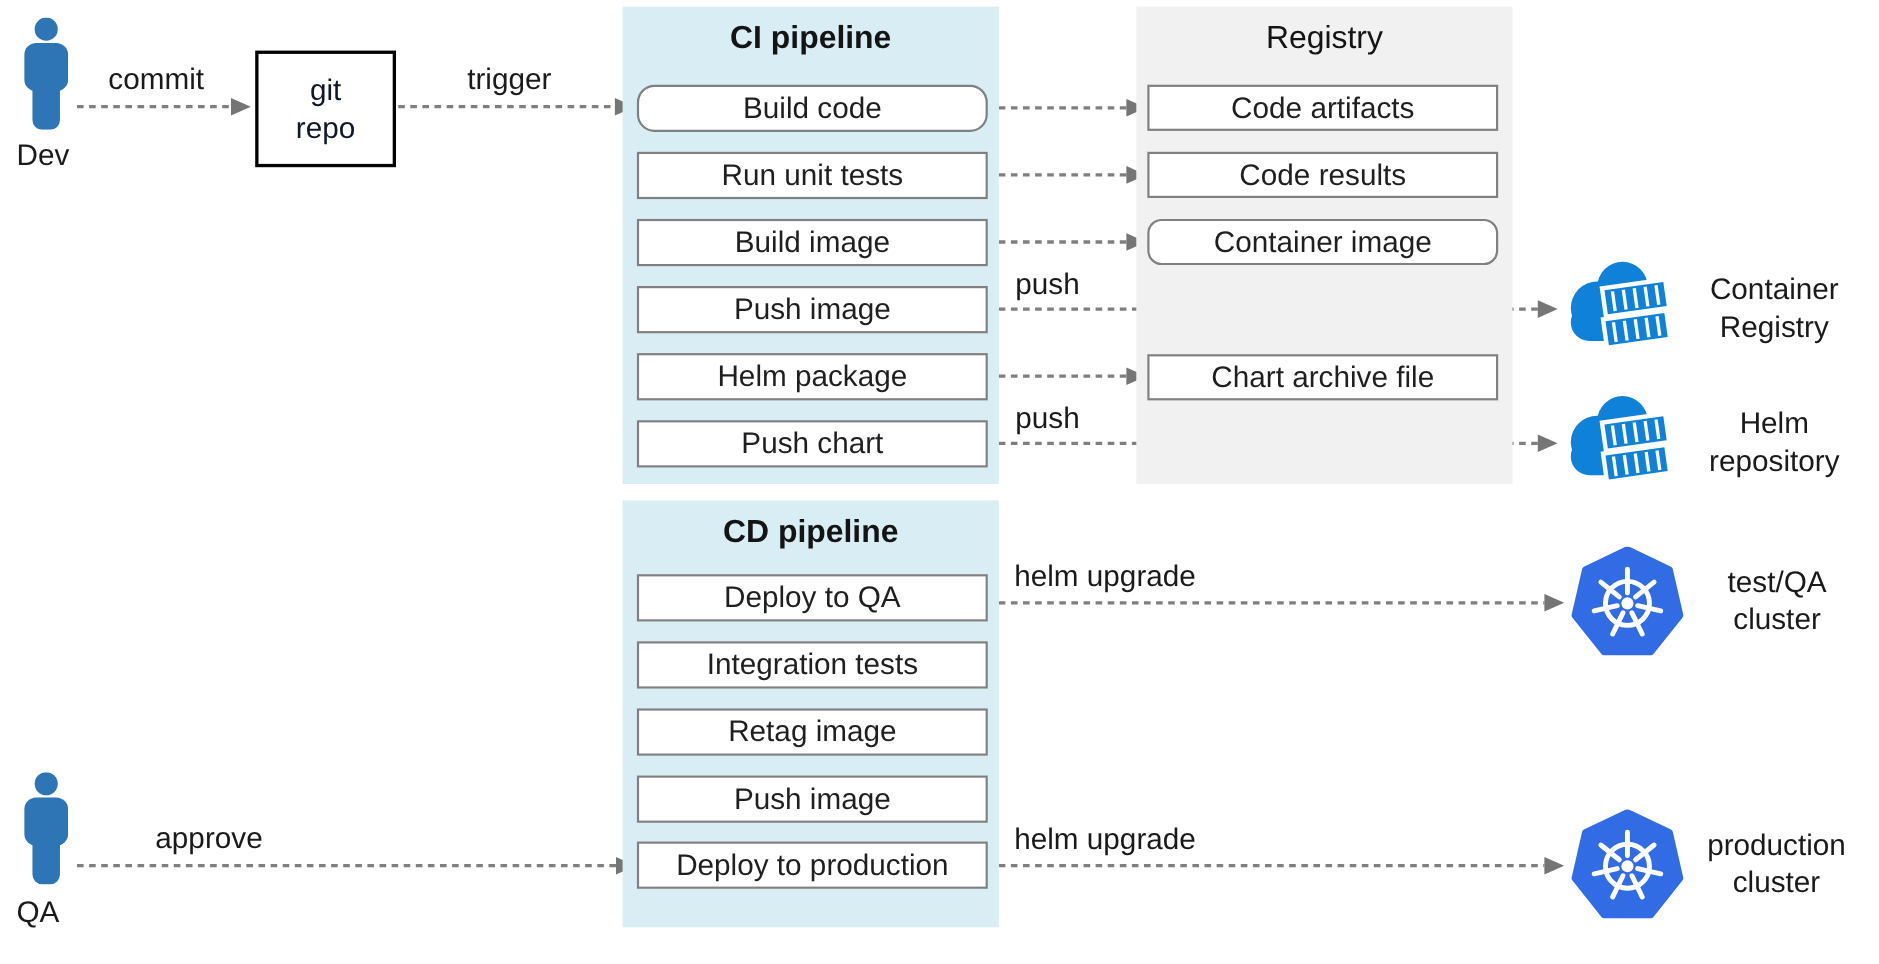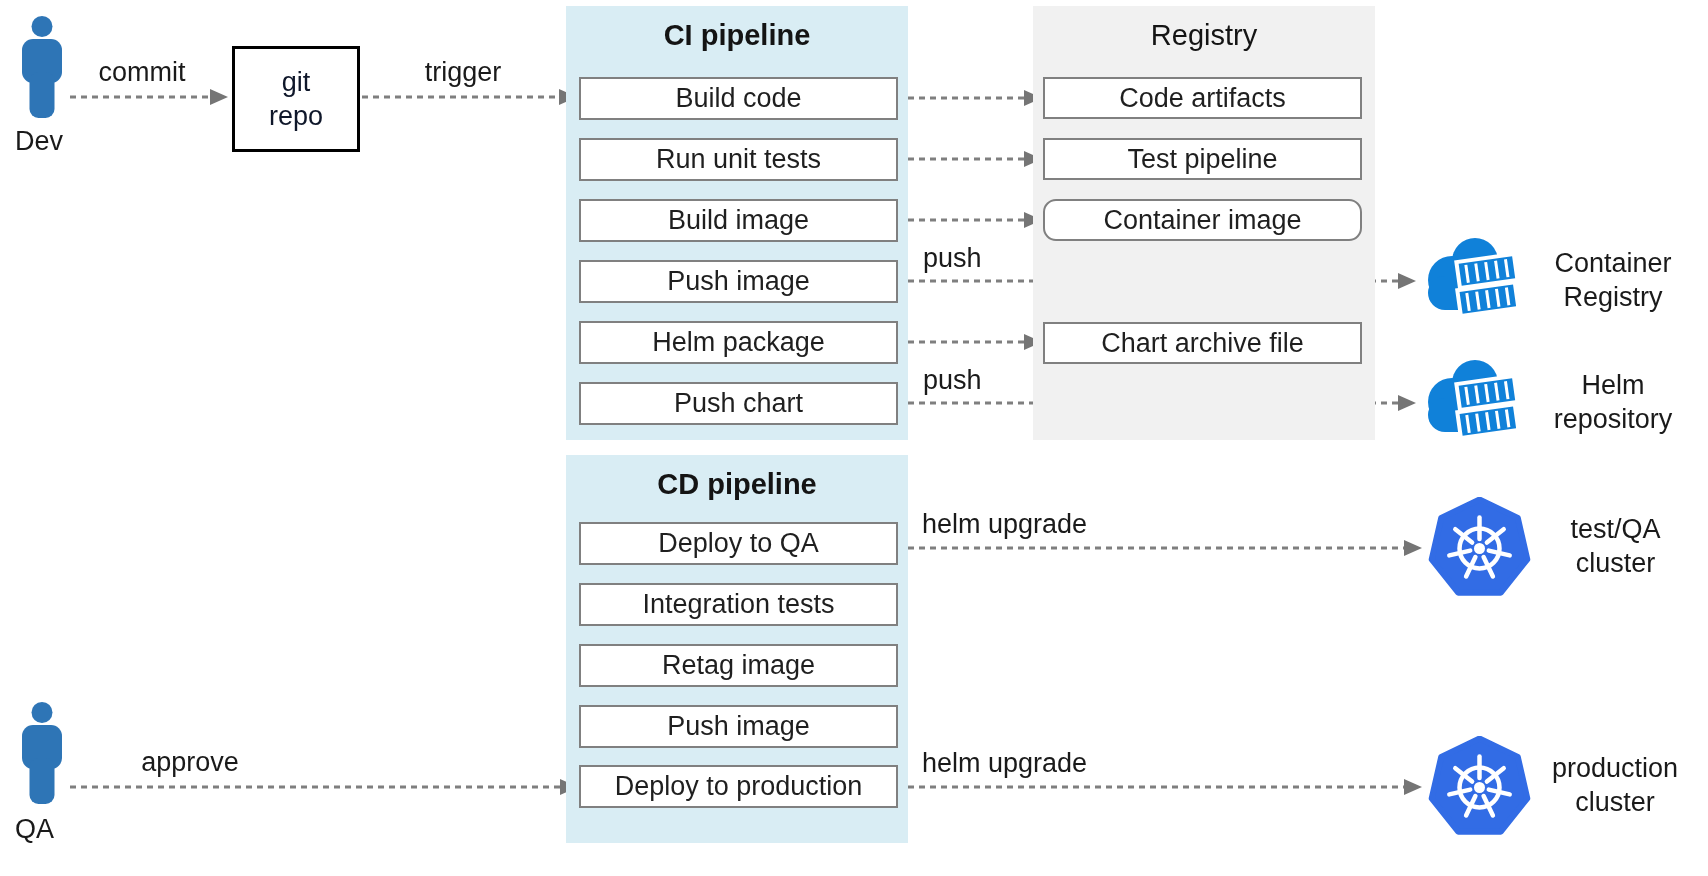--- a/index.html
+++ b/index.html
@@ -96,32 +96,32 @@
   <div class="git-box">
     <span>git</span>
     <span>repo</span>
   </div>
 
   <div class="edge-label center" style="left:398px;top:57px;width:130px;">trigger</div>
 
   <div class="group-container group-ci">
     <div class="group-title semibold">CI pipeline</div>
   </div>
-  <div class="box step" style="top:77px;">Build code</div>
+  <div class="box step" style="top:77px;border-radius:16px;">Build code</div>
   <div class="box step" style="top:138px;">Run unit tests</div>
   <div class="box step" style="top:199px;">Build image</div>
   <div class="box step" style="top:260px;">Push image</div>
   <div class="box step" style="top:321px;">Helm package</div>
   <div class="box step" style="top:382px;">Push chart</div>
 
   <div class="group-container group-outputs">
     <div class="group-title">Registry</div>
   </div>
   <div class="box out" style="top:77px;">Code artifacts</div>
-  <div class="box out" style="top:138px;">Test pipeline</div>
+  <div class="box out" style="top:138px;">Code results</div>
   <div class="box out" style="top:199px;border-radius:13px;">Container image</div>
   <div class="box out" style="top:322px;">Chart archive file</div>
 
   <div class="edge-label" style="left:923px;top:243px;">push</div>
   <div class="edge-label" style="left:923px;top:365px;">push</div>
 
   <svg class="abs" style="left:1420px;top:234px;" width="112" height="94" viewBox="0 0 112 94">
     <g fill="#1081d9">
       <circle cx="32" cy="46" r="24"></circle>
       <circle cx="55" cy="27" r="23"></circle>

